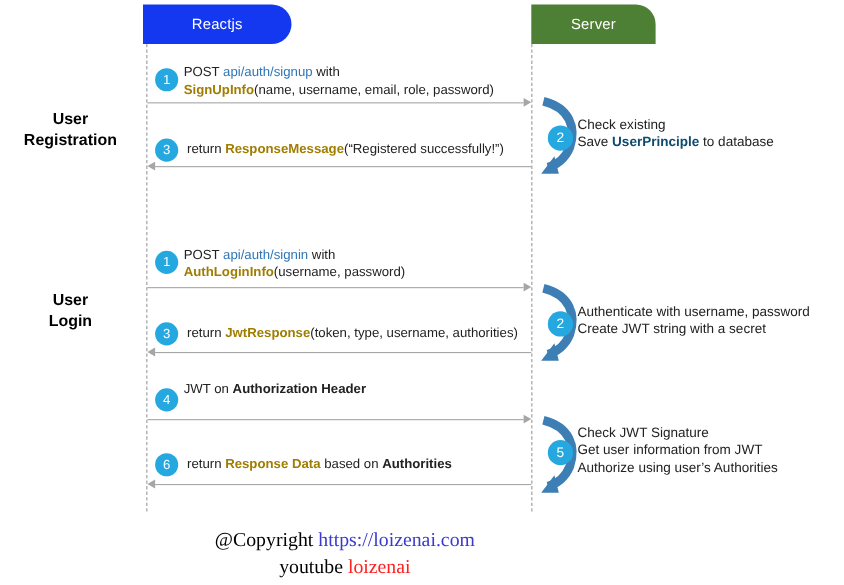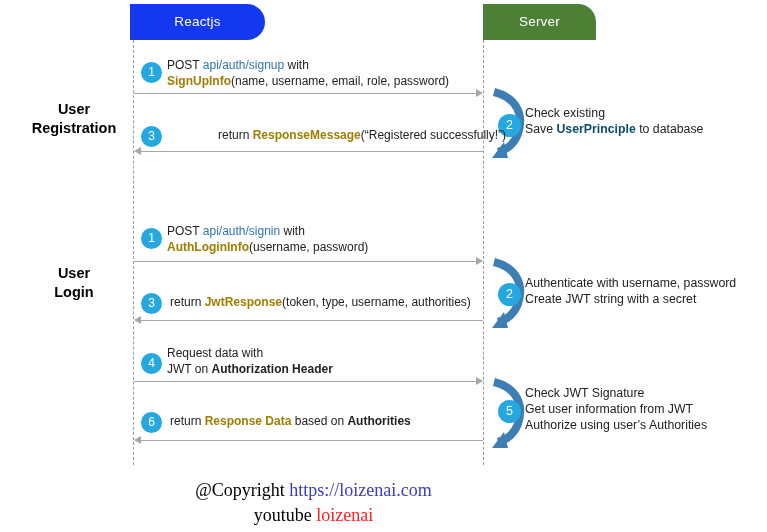--- a/index.html
+++ b/index.html
@@ -61,21 +61,20 @@
   
   .phase-label {
     position: absolute;
     left: 0;
     width: 128px;
     text-align: center;
     font-size: 14.5px;
     font-weight: bold;
     color: #000000;
     line-height: 19px;
-    padding-left: 10px;
   }
   #phase-registration { top: 100px; }
   #phase-login { top: 264px; }
   .msg-badge {
     position: absolute;
     width: 21px;
     height: 21px;
     border-radius: 50%;
     background: #25A8E0;
     color: #ffffff;
@@ -203,21 +202,21 @@
     <span>2</span>
   </div>
   <div class="note-text" style="left:525px; top:105px;">
     <div>Check existing</div>
     <div><span>Save </span><span class="gold">UserPrinciple</span><span> to database</span></div>
   </div>
 
   <div class="msg-badge" style="left:141px; top:126px;">
     <span>3</span>
   </div>
-  <div class="msg-text" style="left:170px; top:128px;margin-left:48px;">
+  <div class="msg-text" style="left:170px; top:128px;">
     <div><span>return </span><span class="gold">ResponseMessage</span><span>(“Registered successfully!”)</span></div>
   </div>
   <div class="arrow-line" style="left:141px; top:151px; width:342px;"></div>
   <div class="arrow-head left" style="left:134px; top:147px;"></div>
 
   <div class="msg-badge" style="left:141px; top:228px;">
     <span>1</span>
   </div>
   <div class="msg-text" style="left:167px; top:224px;">
     <div><span>POST </span><span class="blue">api/auth/signin</span><span> with</span></div>
@@ -246,21 +245,20 @@
   <div class="msg-text" style="left:170px; top:295px;">
     <div><span>return </span><span class="gold">JwtResponse</span><span>(token, type, username, authorities)</span></div>
   </div>
   <div class="arrow-line" style="left:141px; top:320px; width:342px;"></div>
   <div class="arrow-head left" style="left:134px; top:316px;"></div>
 
   <div class="msg-badge" style="left:141px; top:353px;">
     <span>4</span>
   </div>
   <div class="msg-text" style="left:167px; top:346px;">
-    <div>Request  data with</div>
     <div><span>JWT on </span><span class="b">Authorization Header</span></div>
   </div>
   <div class="arrow-line" style="left:134px; top:381px; width:342px;"></div>
   <div class="arrow-head right" style="left:476px; top:377px;"></div>
 
   <div class="selfloop" style="left:488px; top:376px;">
     <svg width="48" height="78" viewBox="0 0 48 78" xmlns="http://www.w3.org/2000/svg">
       <path d="M6 6 C30 12, 36 30, 30 48 C26 58, 18 64, 10 66" fill="none" stroke="#3D7FB5" stroke-width="8" stroke-linecap="butt"></path>
       <path d="M16 56 L4 72 L20 72 Z" fill="#3D7FB5"></path>
     </svg>

